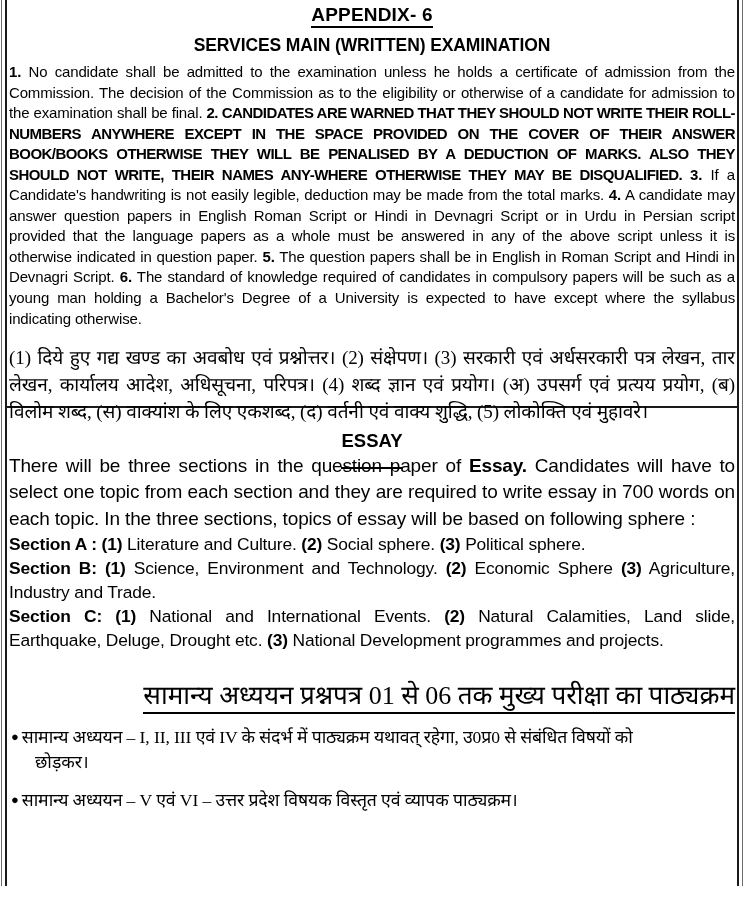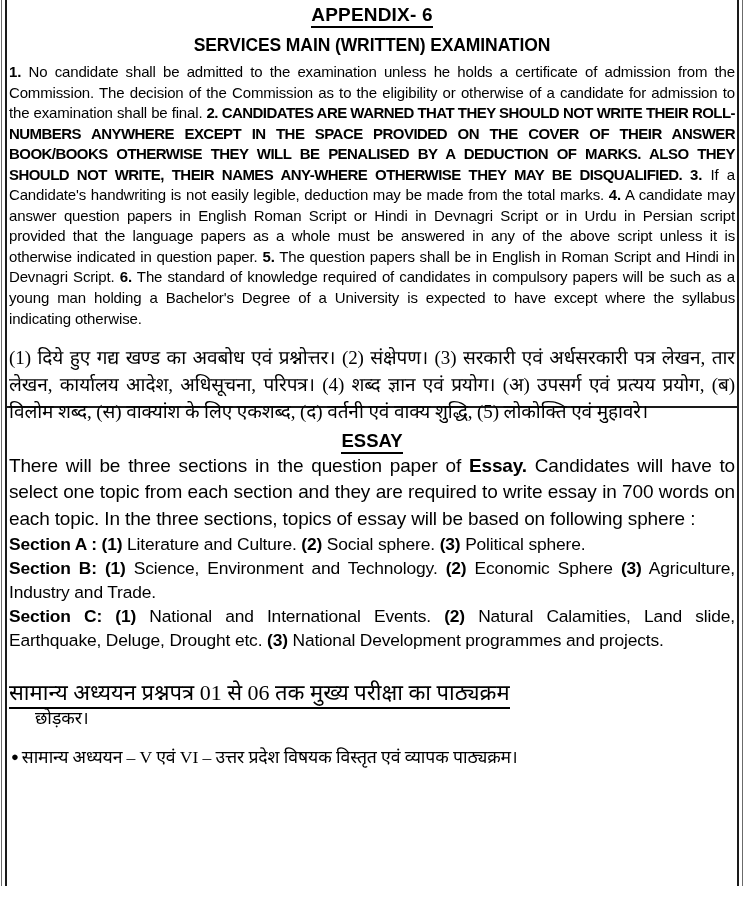--- a/index.html
+++ b/index.html
@@ -122,41 +122,41 @@
   
   .essay-head {
     text-align: center;
     font-weight: bold;
     font-size: 18.5px;
     padding-top: 4px;
     line-height: 1.2;
   }
   .essay-head span {
     border-bottom: 2px solid #000;
-    padding-bottom: 1px;
+    padding-bottom: 16px;
   }
   .essay-body {
     text-align: justify;
     font-size: 19px;
     line-height: 1.38;
     letter-spacing: -0.15px;
     padding-top: 1px;
   }
   .section-line {
     text-align: justify;
     font-size: 17.4px;
     line-height: 1.38;
     letter-spacing: -0.15px;
   }
 
   
   .syllabus-head {
-    text-align: left;
-    font-family: "Liberation Serif", "DejaVu Serif", serif;
-    font-size: 22px;
+    text-align: right;
+    font-family: "Liberation Serif", "DejaVu Serif", serif;
+    font-size: 26px;
     padding-top: 28px;
     line-height: 1.2;
   }
   .syllabus-head span {
     border-bottom: 2.5px solid #000;
     padding-bottom: 2px;
   }
   .bullet-line {
     font-family: "Liberation Serif", "DejaVu Serif", serif;
     font-size: 17.6px;
@@ -214,18 +214,19 @@
     <div class="section-line"><b>Section A :</b> <b>(1)</b><span> Literature and Culture.</span> <b>(2)</b><span> Social sphere.</span> <b>(3)</b><span> Political sphere.</span></div>
 
     <div class="section-line"><b>Section B:</b> <b>(1)</b><span> Science, Environment and Technology.</span> <b>(2)</b><span> Economic Sphere</span> <b>(3)</b><span> Agriculture, Industry and Trade.</span></div>
 
     <div class="section-line"><b>Section C:</b> <b>(1)</b><span> National and International Events.</span> <b>(2)</b><span> Natural Calamities, Land slide, Earthquake, Deluge, Drought etc.</span> <b>(3)</b><span> National Development programmes and projects.</span></div>
 
     <div class="syllabus-head">
       <span>सामान्य अध्ययन प्रश्नपत्र 01 से 06 तक मुख्य परीक्षा का पाठ्यक्रम</span>
     </div>
 
+    <div class="bullet-line"><span class="bullet">●</span><span>सामान्य अध्ययन – I, II, III एवं IV के संदर्भ में पाठ्यक्रम यथावत् रहेगा, उ0प्र0 से संबंधित विषयों को</span></div>
     <div class="bullet-cont">छोड़कर।</div>
 
     <div class="bullet-line"><span class="bullet">●</span><span>सामान्य अध्ययन – V एवं VI – उत्तर प्रदेश विषयक विस्तृत एवं व्यापक पाठ्यक्रम।</span></div>
 
   </div>
 </div>
 
 </body></html>

